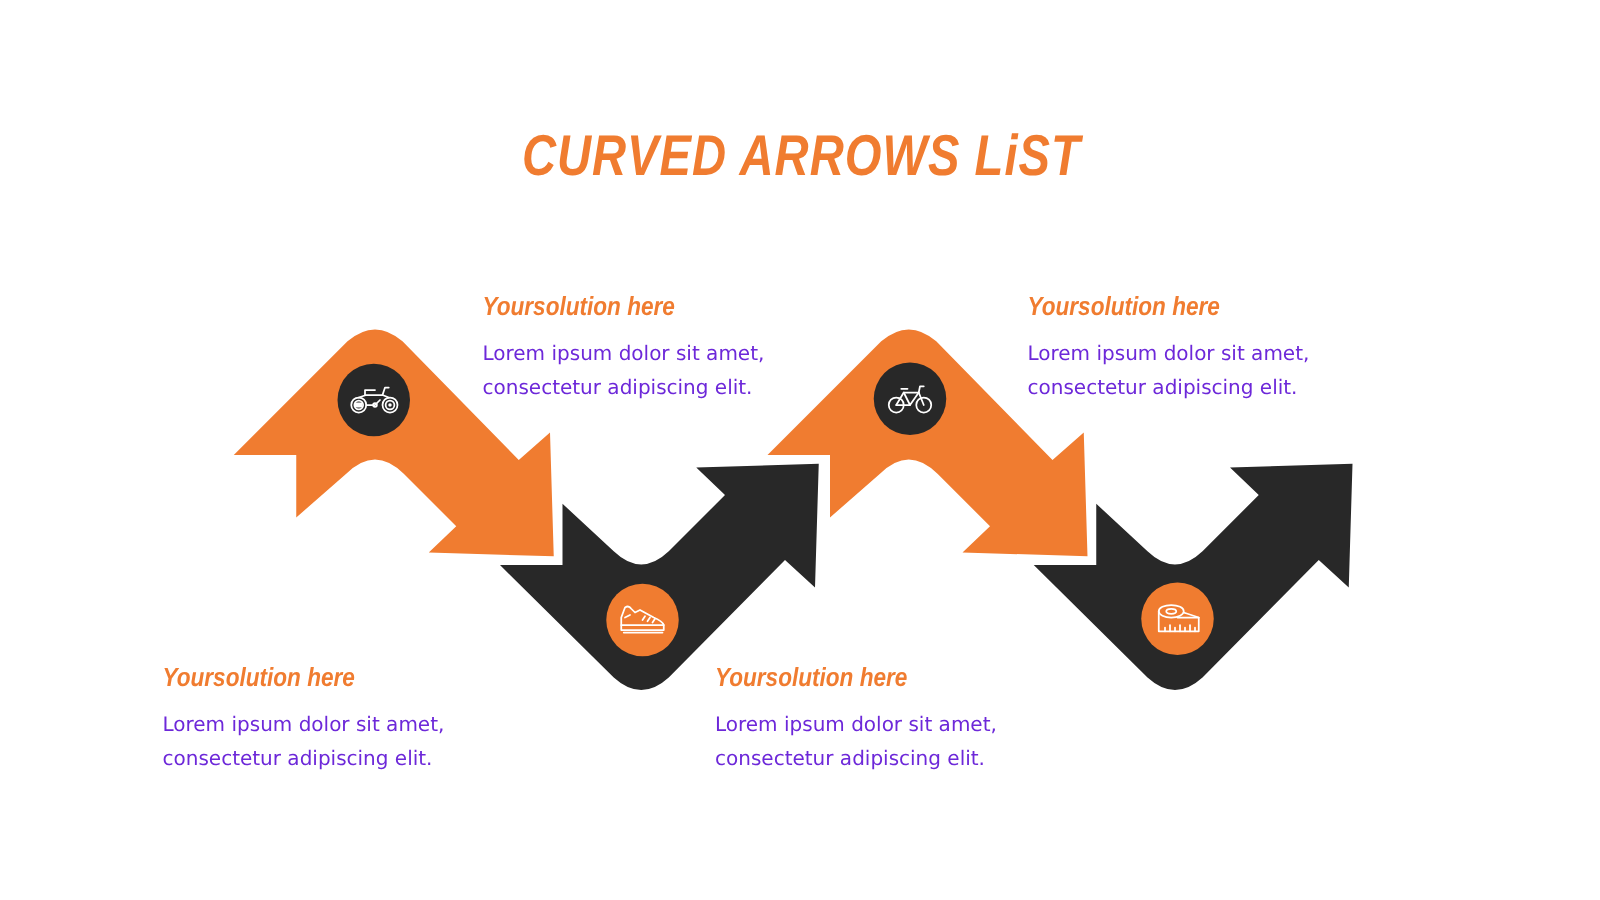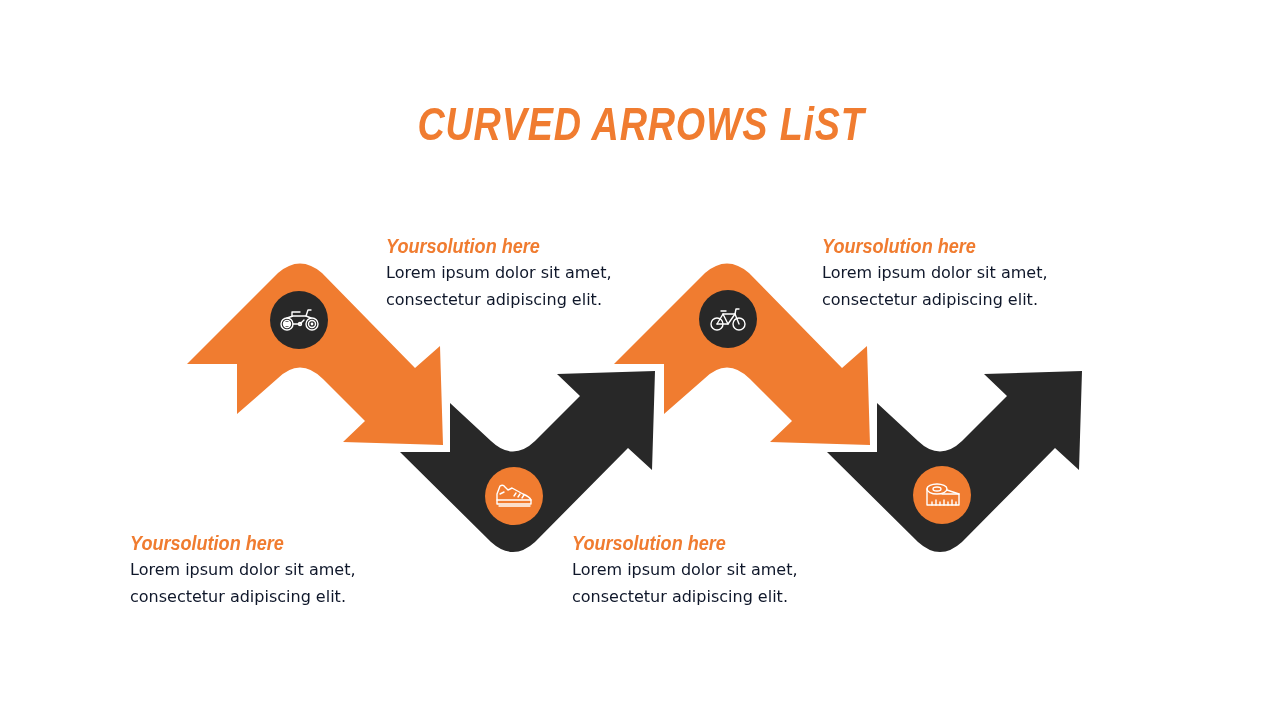--- a/index.html
+++ b/index.html
@@ -49,23 +49,24 @@
       font-style: italic;
       color: #f07c30;
       letter-spacing: 0px;
       transform: scaleX(0.86);
       transform-origin: 0 0;
       white-space: nowrap;
       line-height: 26px;
       margin: 0;
     }
     .block-body {
+      margin-top: 10px;
       font-family: "DejaVu Sans", sans-serif;
       font-size: 16px;
-      color: #0f172a;
+      color: #6d28d9;
       line-height: 27px;
       letter-spacing: 0px;
     }
     .block-body span {
       display: block;
       white-space: nowrap;
     }
   </style>
 </head>
 <body>

